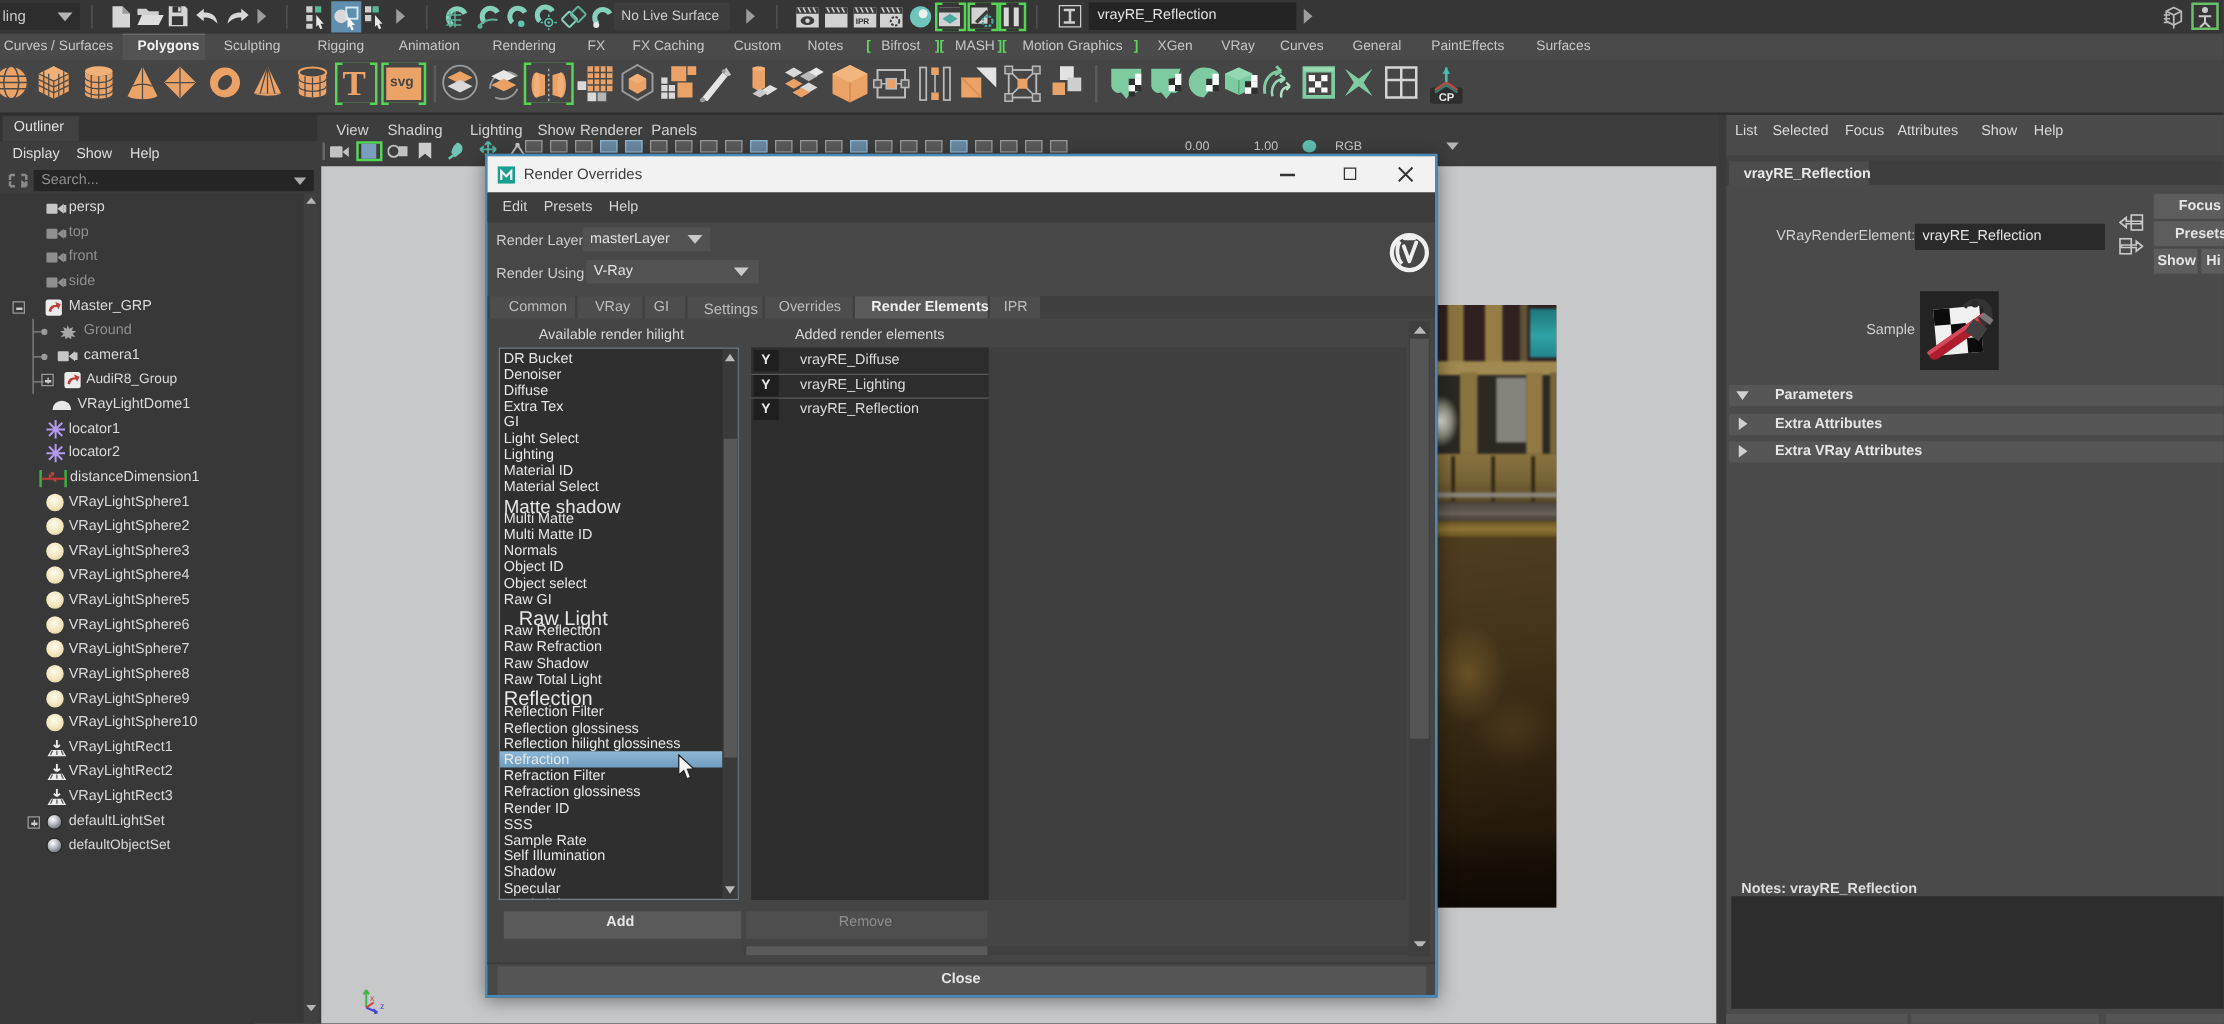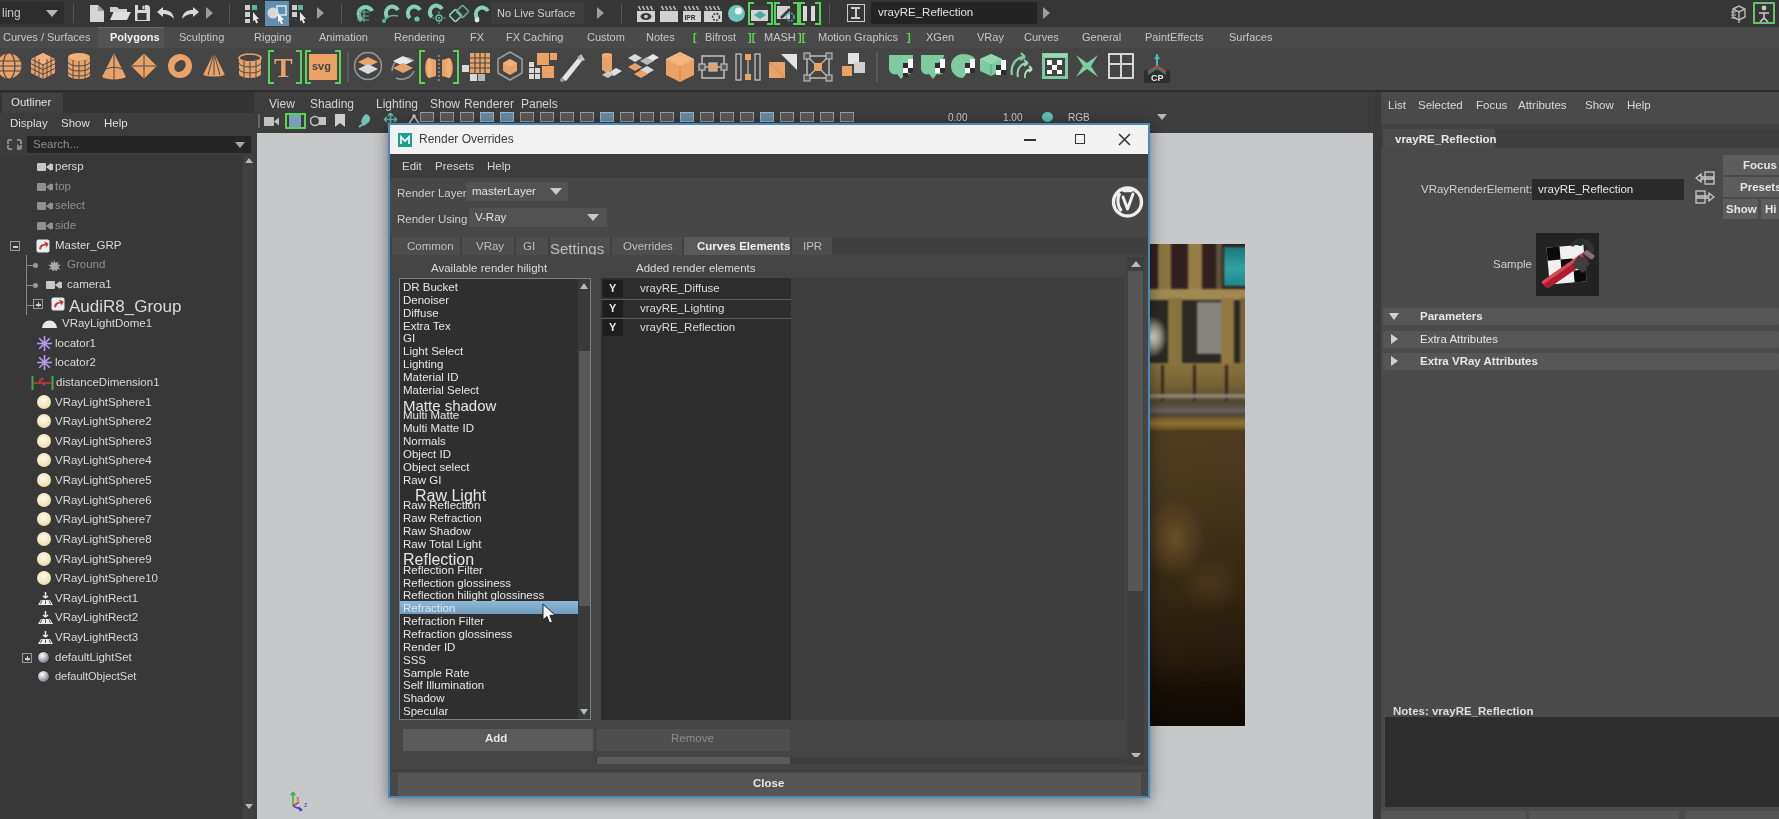--- a/index.html
+++ b/index.html
@@ -456,21 +456,21 @@
           <rect x="0" y="1" width="9" height="8" rx="1" fill="#8f8f8f"></rect>
           <path d="M9 5 L14 1 V9 Z" fill="#8f8f8f"></path>
           <rect x="14" y="2" width="2" height="6" fill="#8f8f8f"></rect>
         </svg>
         <div class="txt" style="left:55px;top:25px;font-size:11.5px;color:#8f8f8f">top</div>
         <svg class="ab" style="left:37px;top:46px" width="17" height="10">
           <rect x="0" y="1" width="9" height="8" rx="1" fill="#8f8f8f"></rect>
           <path d="M9 5 L14 1 V9 Z" fill="#8f8f8f"></path>
           <rect x="14" y="2" width="2" height="6" fill="#8f8f8f"></rect>
         </svg>
-        <div class="txt" style="left:55px;top:44px;font-size:11.5px;color:#8f8f8f">select</div>
+        <div class="txt" style="left:55px;top:44px;font-size:11.5px;color:#8f8f8f">front</div>
         <svg class="ab" style="left:37px;top:66px" width="17" height="10">
           <rect x="0" y="1" width="9" height="8" rx="1" fill="#8f8f8f"></rect>
           <path d="M9 5 L14 1 V9 Z" fill="#8f8f8f"></path>
           <rect x="14" y="2" width="2" height="6" fill="#8f8f8f"></rect>
         </svg>
         <div class="txt" style="left:55px;top:64px;font-size:11.5px;color:#8f8f8f">side</div>
         <div class="ab" style="left:10px;top:86px;width:10px;height:10px;border:1px solid #999">
           <div class="ab" style="left:2px;top:4px;width:5px;height:1.5px;background:#ccc"></div>
         </div>
         <svg class="ab" style="left:36px;top:84px" width="14" height="14">
@@ -489,21 +489,21 @@
         </svg>
         <div class="txt" style="left:67px;top:123px;font-size:11.5px;color:#d9d9d9">camera1</div>
         <div class="ab" style="left:33px;top:144px;width:10px;height:10px;border:1px solid #999">
           <div class="ab" style="left:2px;top:4px;width:5px;height:1.5px;background:#ccc"></div>
           <div class="ab" style="left:3.7px;top:2.2px;width:1.5px;height:5px;background:#ccc"></div>
         </div>
         <svg class="ab" style="left:51px;top:142px" width="14" height="14">
           <rect x="0.5" y="0.5" width="13" height="13" rx="2" fill="#ececec"></rect>
           <path d="M3 10 C3.5 6 6 4.5 9 5 L8.3 2.6 L12.6 4.4 L10.6 8.6 L9.8 6.6 C7 6.3 5.5 7.5 5 10.5 Z" fill="#c23b3b"></path>
         </svg>
-        <div class="txt" style="left:69px;top:142px;font-size:17px;color:#d9d9d9">AudiR8_Group</div>
+        <div class="txt" style="left:69px;top:142px;font-size:11px;color:#d9d9d9">AudiR8_Group</div>
         <svg class="ab" style="left:41px;top:164px" width="17" height="10">
           <path d="M1 9 a7.5 7.5 0 0 1 15 0 z" fill="#e8e8e8"></path>
         </svg>
         <div class="txt" style="left:62px;top:162px;font-size:11.5px;color:#d9d9d9">VRayLightDome1</div>
         <svg class="ab" style="left:37px;top:181px" width="15" height="15">
           <path d="M7.5 0 V15 M0 7.5 H15 M2.2 2.2 L12.8 12.8 M12.8 2.2 L2.2 12.8" stroke="#b49af2" stroke-width="1.6"></path>
         </svg>
         <div class="txt" style="left:55px;top:182px;font-size:11.5px;color:#d9d9d9">locator1</div>
         <svg class="ab" style="left:37px;top:200px" width="15" height="15">
           <path d="M7.5 0 V15 M0 7.5 H15 M2.2 2.2 L12.8 12.8 M12.8 2.2 L2.2 12.8" stroke="#b49af2" stroke-width="1.6"></path>
@@ -730,21 +730,21 @@
         <path d="M51 17 l8 6 -3 4 -8-6 z" fill="#c9c9c9" opacity=".45"></path>
         <circle cx="44" cy="10" r="3" fill="#2a2a2a"></circle>
       </svg>
   </div>
 
   <div class="ab" style="left:8px;top:216px;width:396px;height:17px;background:#565656;border-radius:2px"></div>
   <div class="ab" style="left:14px;top:221px;border-left:5px solid transparent;border-right:5px solid transparent;border-top:7px solid #d0d0d0"></div>
   <div class="txt" style="left:45px;top:218px;font-size:11.5px;font-weight:bold;color:#e6e6e6">Parameters</div>
   <div class="ab" style="left:8px;top:239px;width:396px;height:17px;background:#565656;border-radius:2px"></div>
   <div class="ab" style="left:16px;top:242px;border-top:5px solid transparent;border-bottom:5px solid transparent;border-left:7px solid #d0d0d0"></div>
-  <div class="txt" style="left:45px;top:241px;font-size:11.5px;font-weight:normal;color:#e6e6e6">Extra Attributes</div>
+  <div class="txt" style="left:45px;top:241px;font-size:11.5px;font-weight:bold;color:#e6e6e6">Extra Attributes</div>
   <div class="ab" style="left:8px;top:261px;width:396px;height:17px;background:#565656;border-radius:2px"></div>
   <div class="ab" style="left:16px;top:264px;border-top:5px solid transparent;border-bottom:5px solid transparent;border-left:7px solid #d0d0d0"></div>
   <div class="txt" style="left:45px;top:263px;font-size:11.5px;font-weight:bold;color:#e6e6e6">Extra VRay Attributes</div>
 
   <div class="txt" style="left:18px;top:613px;font-size:11.5px;font-weight:bold;color:#dedede">Notes: vrayRE_Reflection</div>
   <div class="ab" style="left:10px;top:625px;width:394px;height:90px;background:#2d2d2d"></div>
 
   <div class="ab" style="left:6px;top:719px;width:145px;height:8px;background:#555"></div>
   <div class="ab" style="left:154px;top:719px;width:150px;height:8px;background:#555"></div>
   <div class="ab" style="left:310px;top:719px;width:94px;height:8px;background:#555"></div>
@@ -790,23 +790,23 @@
   <div class="ab" style="left:2px;top:112px;width:68px;height:18px;background:#4d4d4d"></div>
   <div class="ab" style="left:72px;top:112px;width:52px;height:18px;background:#4d4d4d"></div>
   <div class="ab" style="left:126px;top:112px;width:32px;height:18px;background:#4d4d4d"></div>
   <div class="ab" style="left:160px;top:112px;width:60px;height:18px;background:#4d4d4d"></div>
   <div class="ab" style="left:222px;top:112px;width:70px;height:18px;background:#4d4d4d"></div>
   <div class="ab" style="left:294px;top:112px;width:106px;height:18px;background:#5a5a5a"></div>
   <div class="ab" style="left:402px;top:112px;width:40px;height:18px;background:#4d4d4d"></div>
   <div class="txt" style="left:17px;top:115px;font-size:11.5px;color:#bdbdbd">Common</div>
   <div class="txt" style="left:86px;top:115px;font-size:11.5px;color:#bdbdbd">VRay</div>
   <div class="txt" style="left:133px;top:115px;font-size:11.5px;color:#bdbdbd">GI</div>
-  <div class="txt" style="left:160px;top:115px;font-size:15px;color:#bdbdbd">Settings</div>
+  <div class="txt" style="left:173px;top:115px;font-size:12px;color:#bdbdbd">Settings</div>
   <div class="txt" style="left:233px;top:115px;font-size:11.5px;color:#bdbdbd">Overrides</div>
-  <div class="txt" style="left:307px;top:115px;font-size:11.5px;font-weight:bold;color:#f0f0f0">Curves Elements</div>
+  <div class="txt" style="left:307px;top:115px;font-size:11.5px;font-weight:bold;color:#f0f0f0">Render Elements</div>
   <div class="txt" style="left:413px;top:115px;font-size:11.5px;color:#bdbdbd">IPR</div>
 
   <div class="ab" style="left:0;top:130px;width:758px;height:517px;background:#454545"></div>
   <div class="ab" style="left:211px;top:153px;width:524px;height:442px;background:#3f3f3f"></div>
   <div class="txt" style="left:41px;top:137px;font-size:11.5px;color:#d8d8d8">Available render hilight</div>
   <div class="txt" style="left:246px;top:137px;font-size:11.5px;color:#d8d8d8">Added render elements</div>
 
   <div class="ab" style="left:9px;top:153px;width:192px;height:442px;background:#2f2f2f;border:1px solid #76828a;overflow:hidden" id="avlist">
       <div class="txt" style="left:3px;top:2px;font-size:11.5px;color:#e6e6e6">DR Bucket</div>
       <div class="txt" style="left:3px;top:15px;font-size:11.5px;color:#e6e6e6">Denoiser</div>

